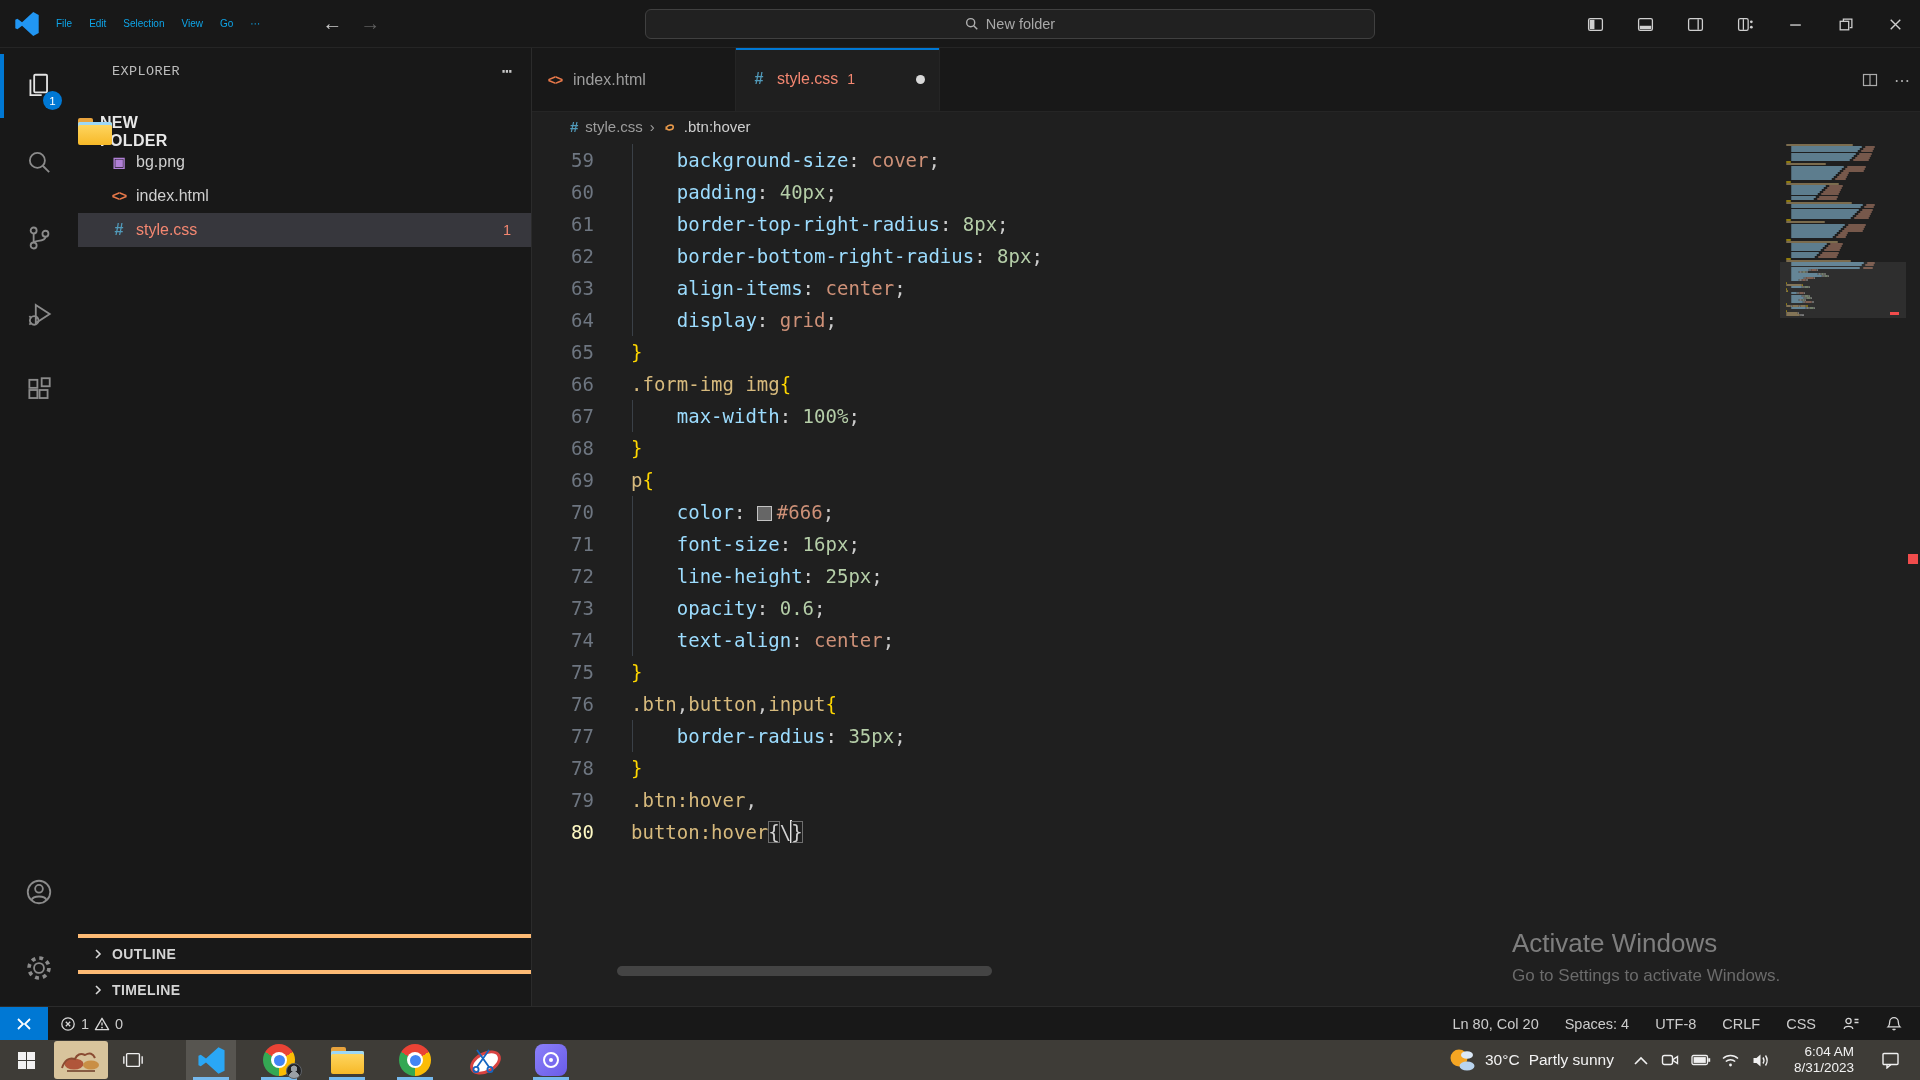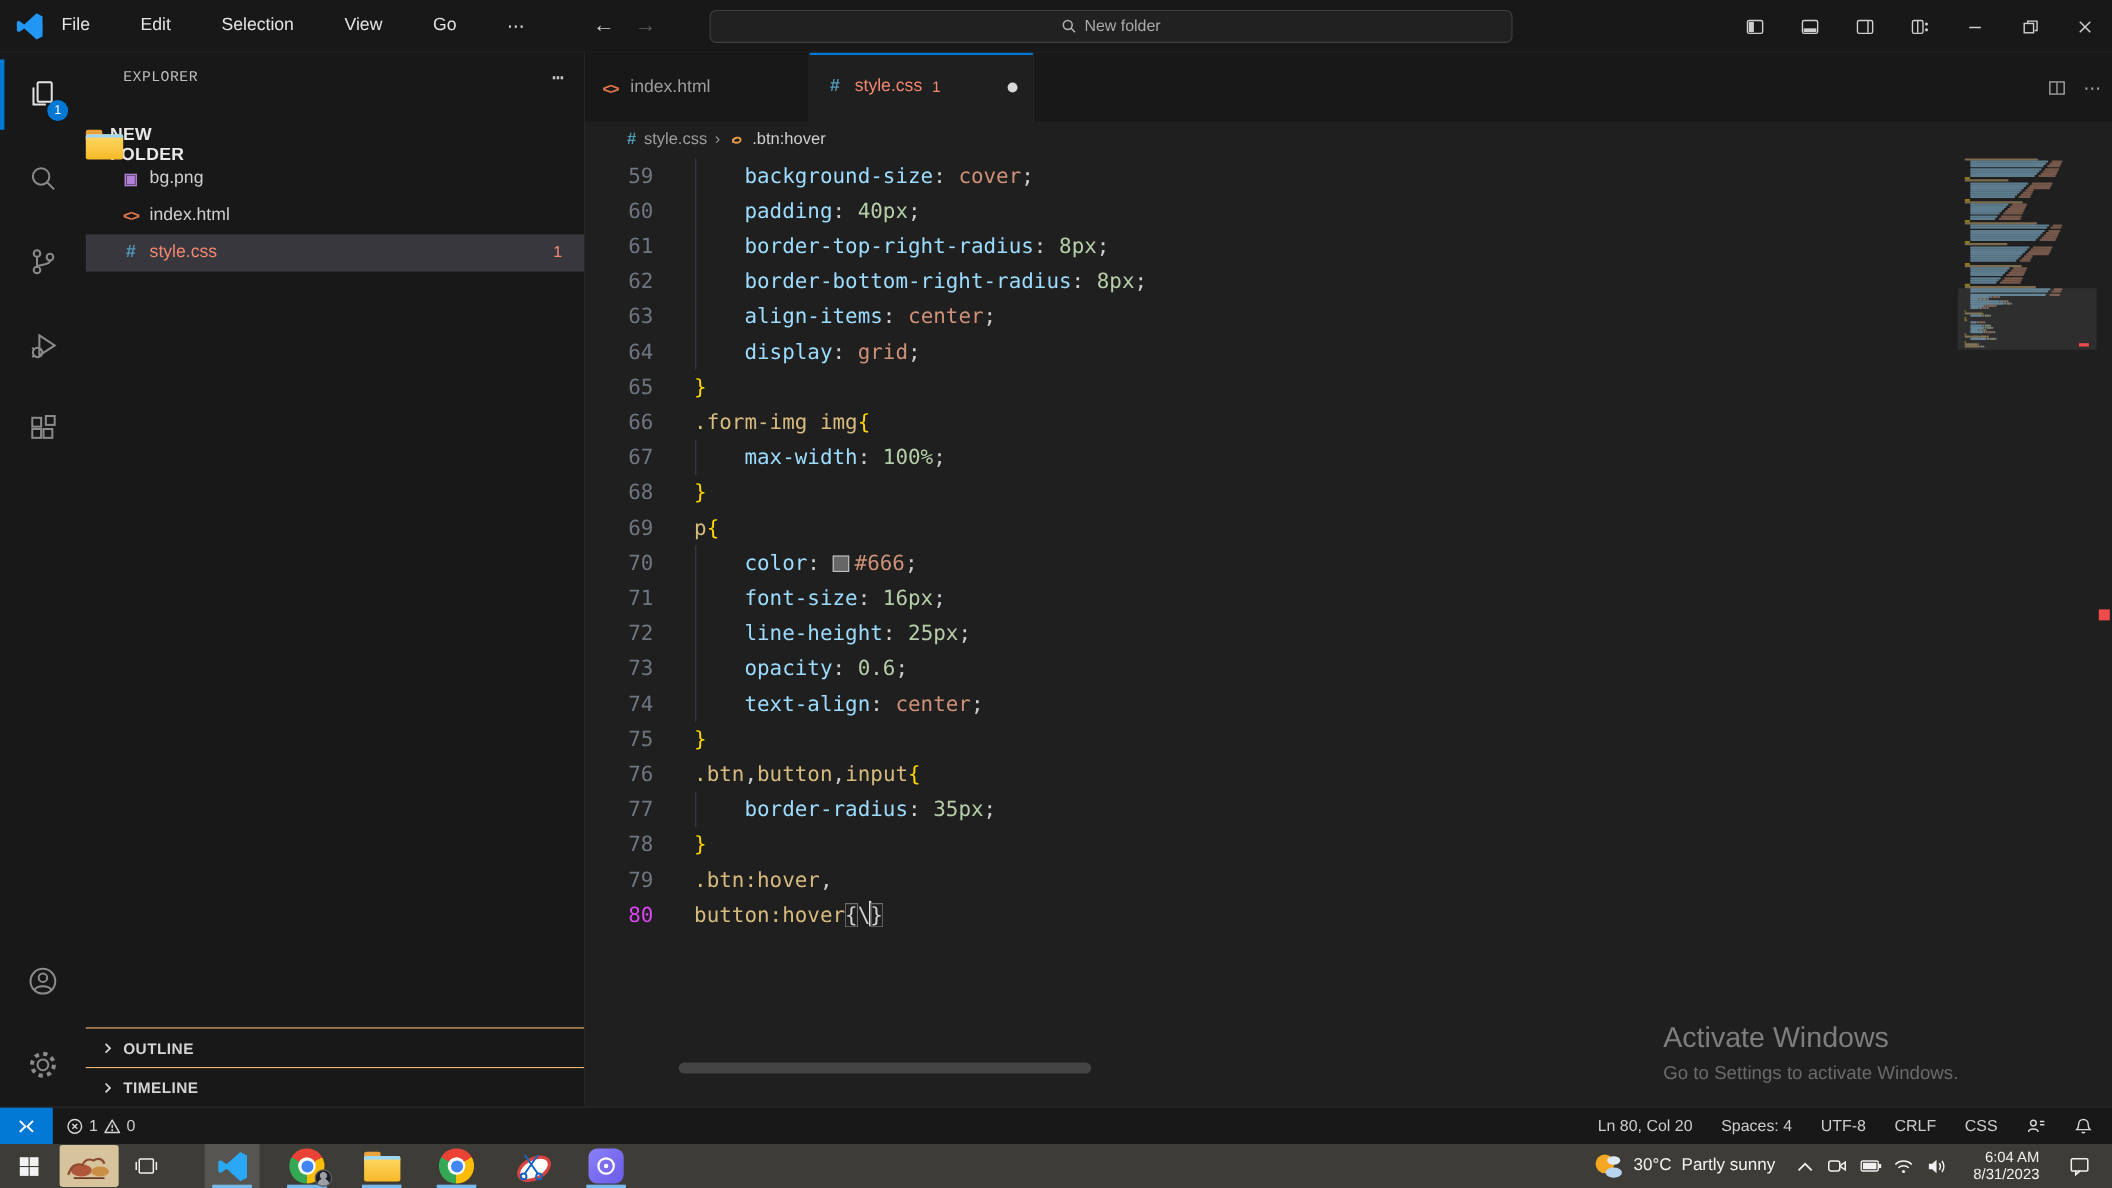--- a/index.html
+++ b/index.html
@@ -4,21 +4,21 @@
 <style>
   * { margin:0; padding:0; box-sizing:border-box; }
   html,body { background:#000; }
   .screen{ position:relative; width:1920px; height:1080px; overflow:hidden;
     background:#1f1f1f; font-family:"Liberation Sans", sans-serif; color:#cccccc; }
 
   
   .titlebar{ position:absolute; top:0; left:0; right:0; height:48px; background:#181818;
     border-bottom:1px solid #252525; display:flex; align-items:center; }
   .vslogo{ width:26px; height:26px; margin:0 16px 0 14px; flex:none; }
-  .menus{ display:flex; gap:46px; font-size:16px; color:#e5e5e5; }
+  .menus{ display:flex; gap:17px; font-size:10px; color:#0ea5e9; }
   .menus span{ cursor:default; }
   .navarrows{ display:flex; gap:18px; margin-left:62px; font-size:20px; }
   .nav-fwd{ color:#5f5f5f; }
   .cmdcenter{ position:absolute; left:645px; top:9px; width:730px; height:30px;
     background:#212121; border:1px solid #404040; border-radius:6px; display:flex;
     align-items:center; justify-content:center; gap:7px; color:#a9a9a9; font-size:14.5px; }
   .wincontrols{ position:absolute; right:0; top:0; height:48px; display:flex; align-items:center; }
   .wc{ width:50px; height:48px; display:grid; place-items:center; }
 
   
@@ -42,21 +42,21 @@
   .trow.folder{ font-weight:bold; color:#e8e8e8; letter-spacing:.3px; }
   .trow.file{ padding-left:32px; }
   .trow.sel{ background:#37373d; }
   .trow.sel .fname{ color:#f48771; }
   .fbadge{ margin-left:auto; color:#f48771; font-size:14.5px; }
   .ficon{ width:18px; text-align:center; font-weight:bold; font-size:14px; flex:none; }
   .ficon.img{ color:#b180d7; }
   .ficon.html{ color:#e8794a; letter-spacing:-1px; }
   .ficon.css{ color:#519aba; font-size:16px; }
   .sb-sections{ margin-top:auto; font-size:14px; font-weight:bold; color:#d4d4d4; }
-  .sb-sec{ height:36px; border-top:1px solid #fdba74; display:flex; align-items:center; gap:8px; padding:0 14px; letter-spacing:.4px; }
+  .sb-sec{ height:36px; border-top:4px solid #fdba74; display:flex; align-items:center; gap:8px; padding:0 14px; letter-spacing:.4px; }
 
   
   .egroup{ flex:1; display:flex; flex-direction:column; background:#1f1f1f; min-width:0; }
   .tabbar{ height:64px; background:#181818; display:flex; border-bottom:1px solid #252525; position:relative; }
   .tab{ width:204px; display:flex; align-items:center; gap:9px; padding:0 14px; font-size:16px;
     color:#9d9d9d; border-right:1px solid #252525; position:relative; background:#181818; }
   .tab.active{ background:#1f1f1f; color:#f48771; border-bottom:1px solid #1f1f1f; }
   .tab.active::before{ content:''; position:absolute; top:0; left:0; right:0; height:2px; background:#0078d4; }
   .tab .dot{ width:9px; height:9px; border-radius:50%; background:#d8d8d8; margin-left:auto; }
   .tbadge{ color:#f48771; font-size:14px; }
@@ -64,21 +64,21 @@
   .breadcrumb{ height:28px; display:flex; align-items:center; gap:7px; padding-left:38px; font-size:15px; color:#9d9d9d; background:#1f1f1f; }
   .bc-file-icon{ color:#519aba; font-weight:bold; }
   .bc-sym{ color:#cfcfcf; }
 
   
   .editor{ position:relative; flex:1; overflow:hidden; }
   .code{ position:absolute; top:4px; left:0; right:160px; font-family:"DejaVu Sans Mono", monospace;
     font-size:19px; line-height:32px; white-space:pre; }
   .cline{ display:flex; height:32px; }
   .ln{ width:62px; text-align:right; color:#6e7681; flex:none; }
-  .ln.act{ color:#d946ef; }
+  .ln.act{ color:#fef9c3; }
   .ltext{ margin-left:37px; position:relative; }
   .ltext.guide::before{ content:''; position:absolute; left:1px; top:0; bottom:0; width:1px; background:#3a4047; }
   .tk-p{ color:#9cdcfe; } .tk-o{ color:#cccccc; } .tk-v{ color:#ce9178; } .tk-n{ color:#b5cea8; }
   .tk-sel{ color:#d7ba7d; } .tk-b{ color:#ffd700; }
   .tk-bm{ color:#d4d4d4; box-shadow:inset 0 0 0 1px #6f6f6f; }
   .tk-err{ color:#d4d4d4; }
   .tk-swatch{ display:inline-block; width:15px; height:15px; background:#666; border:1px solid #c3c3c3;
     vertical-align:-2px; margin-right:5px; }
   .caret{ display:inline-block; width:2px; height:23px; background:#e0e0e0; vertical-align:-4px; margin:0 -1px;
     animation: blink 1s steps(1) infinite; }

